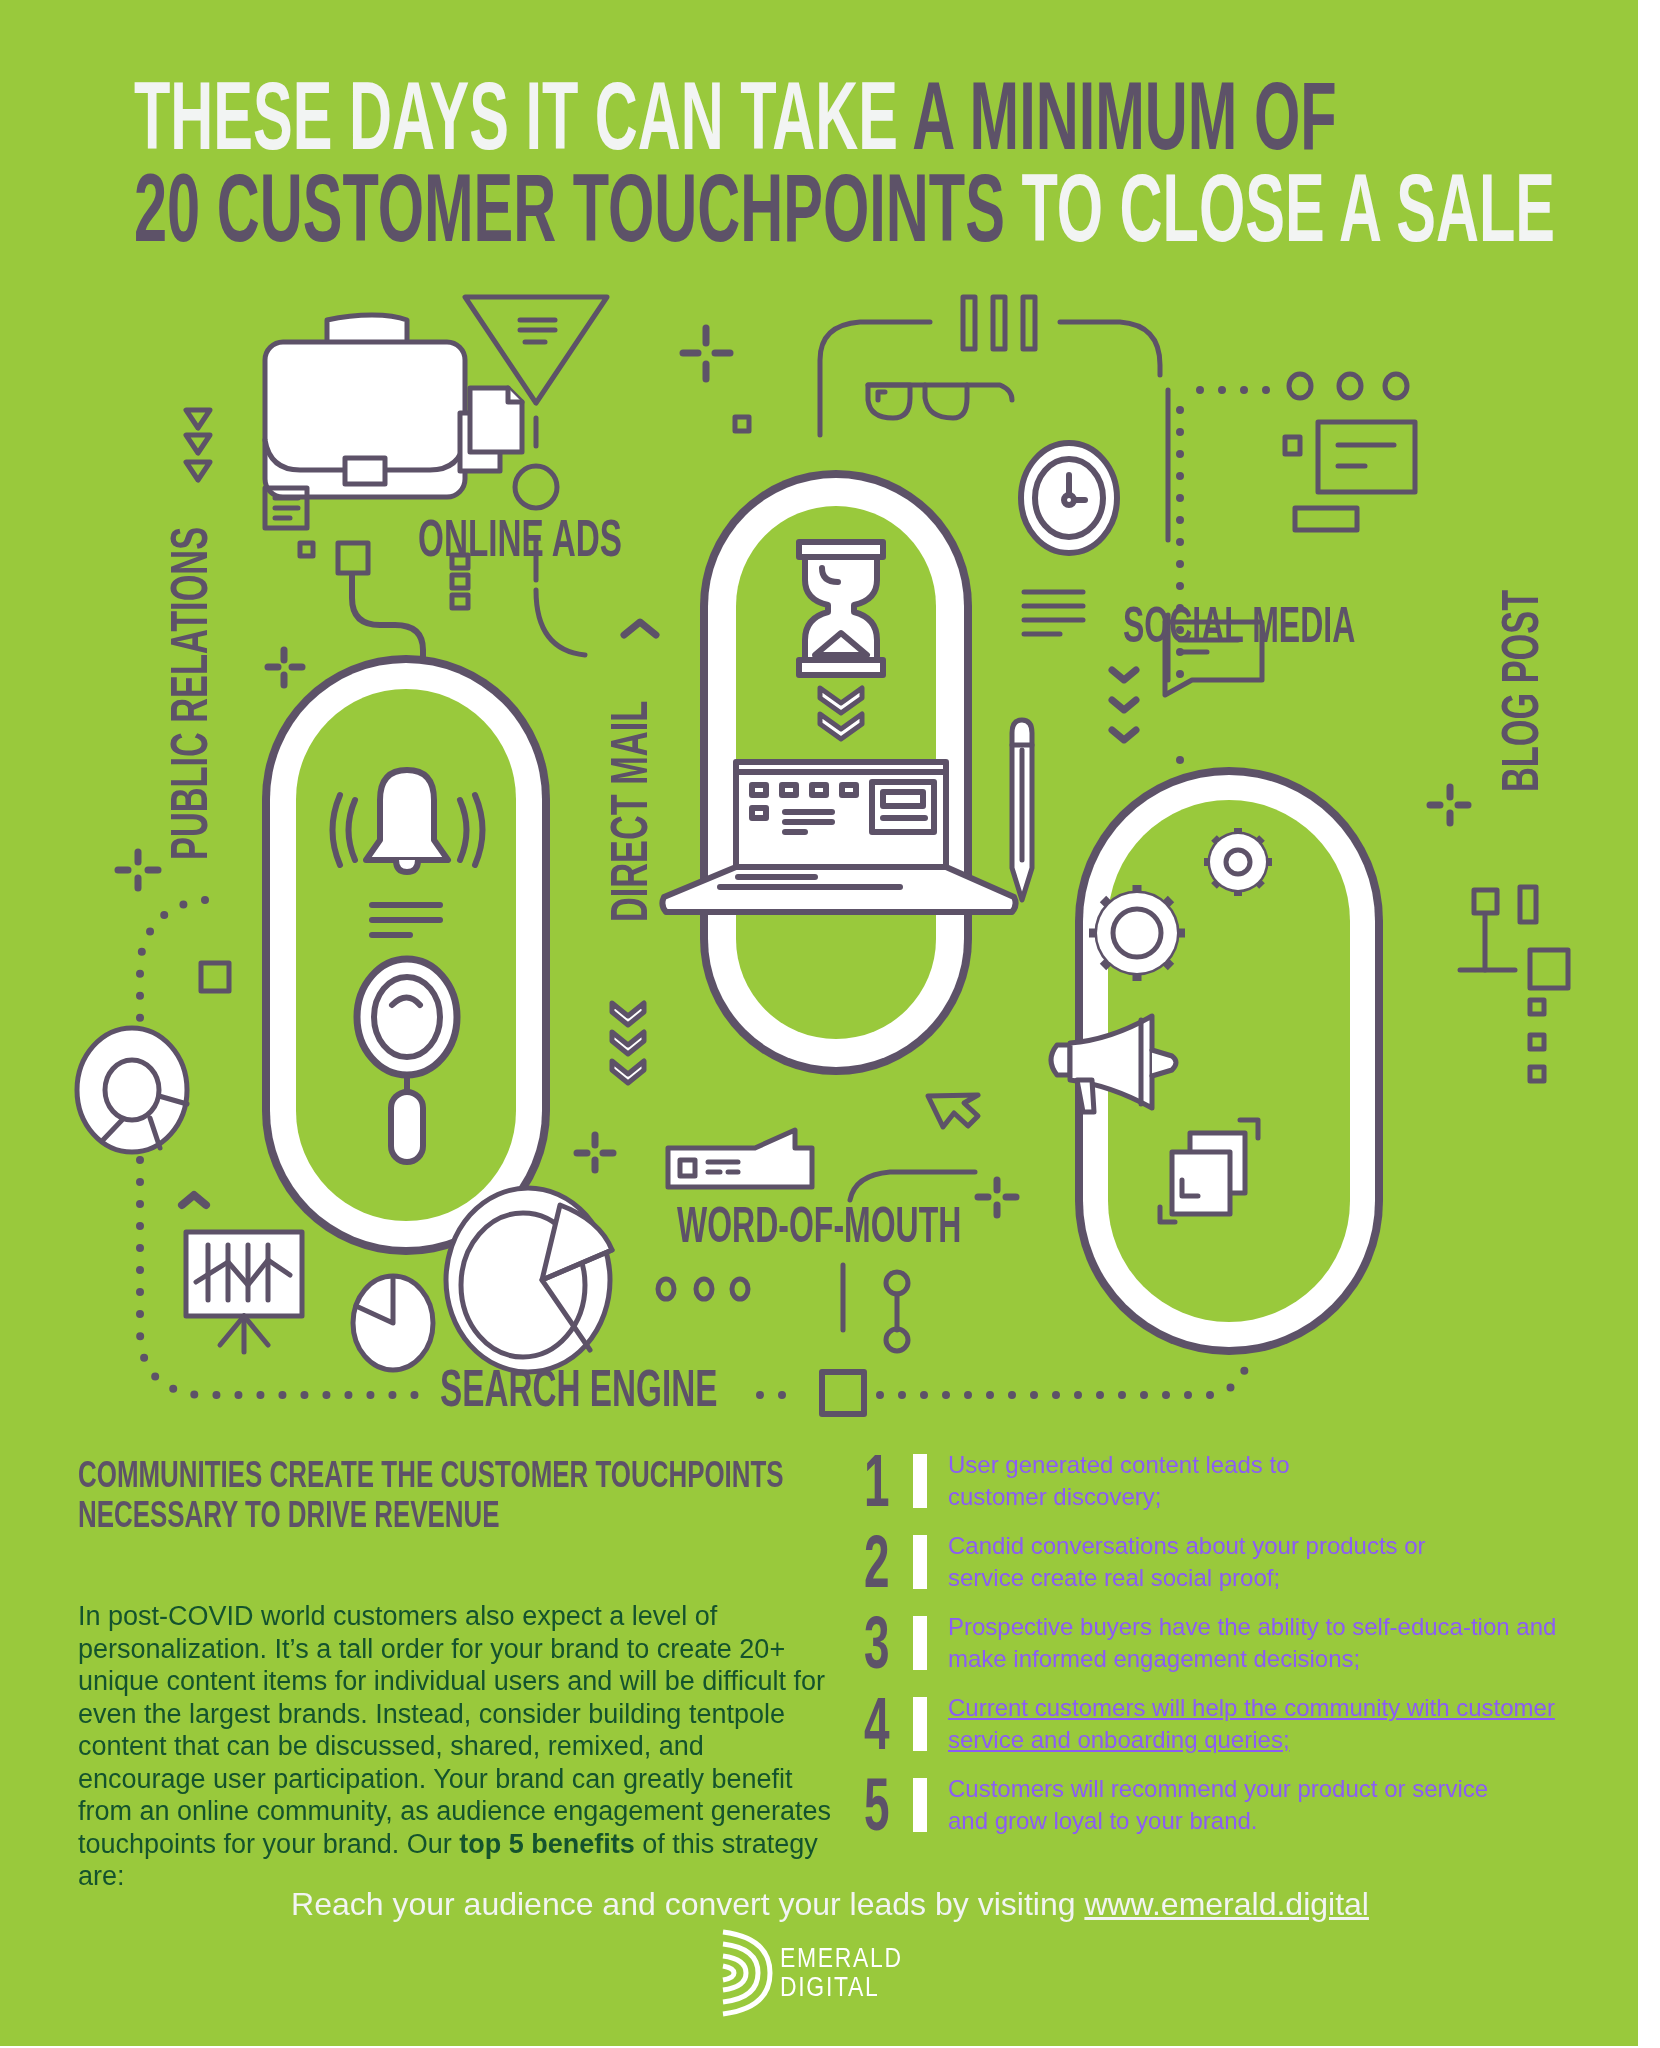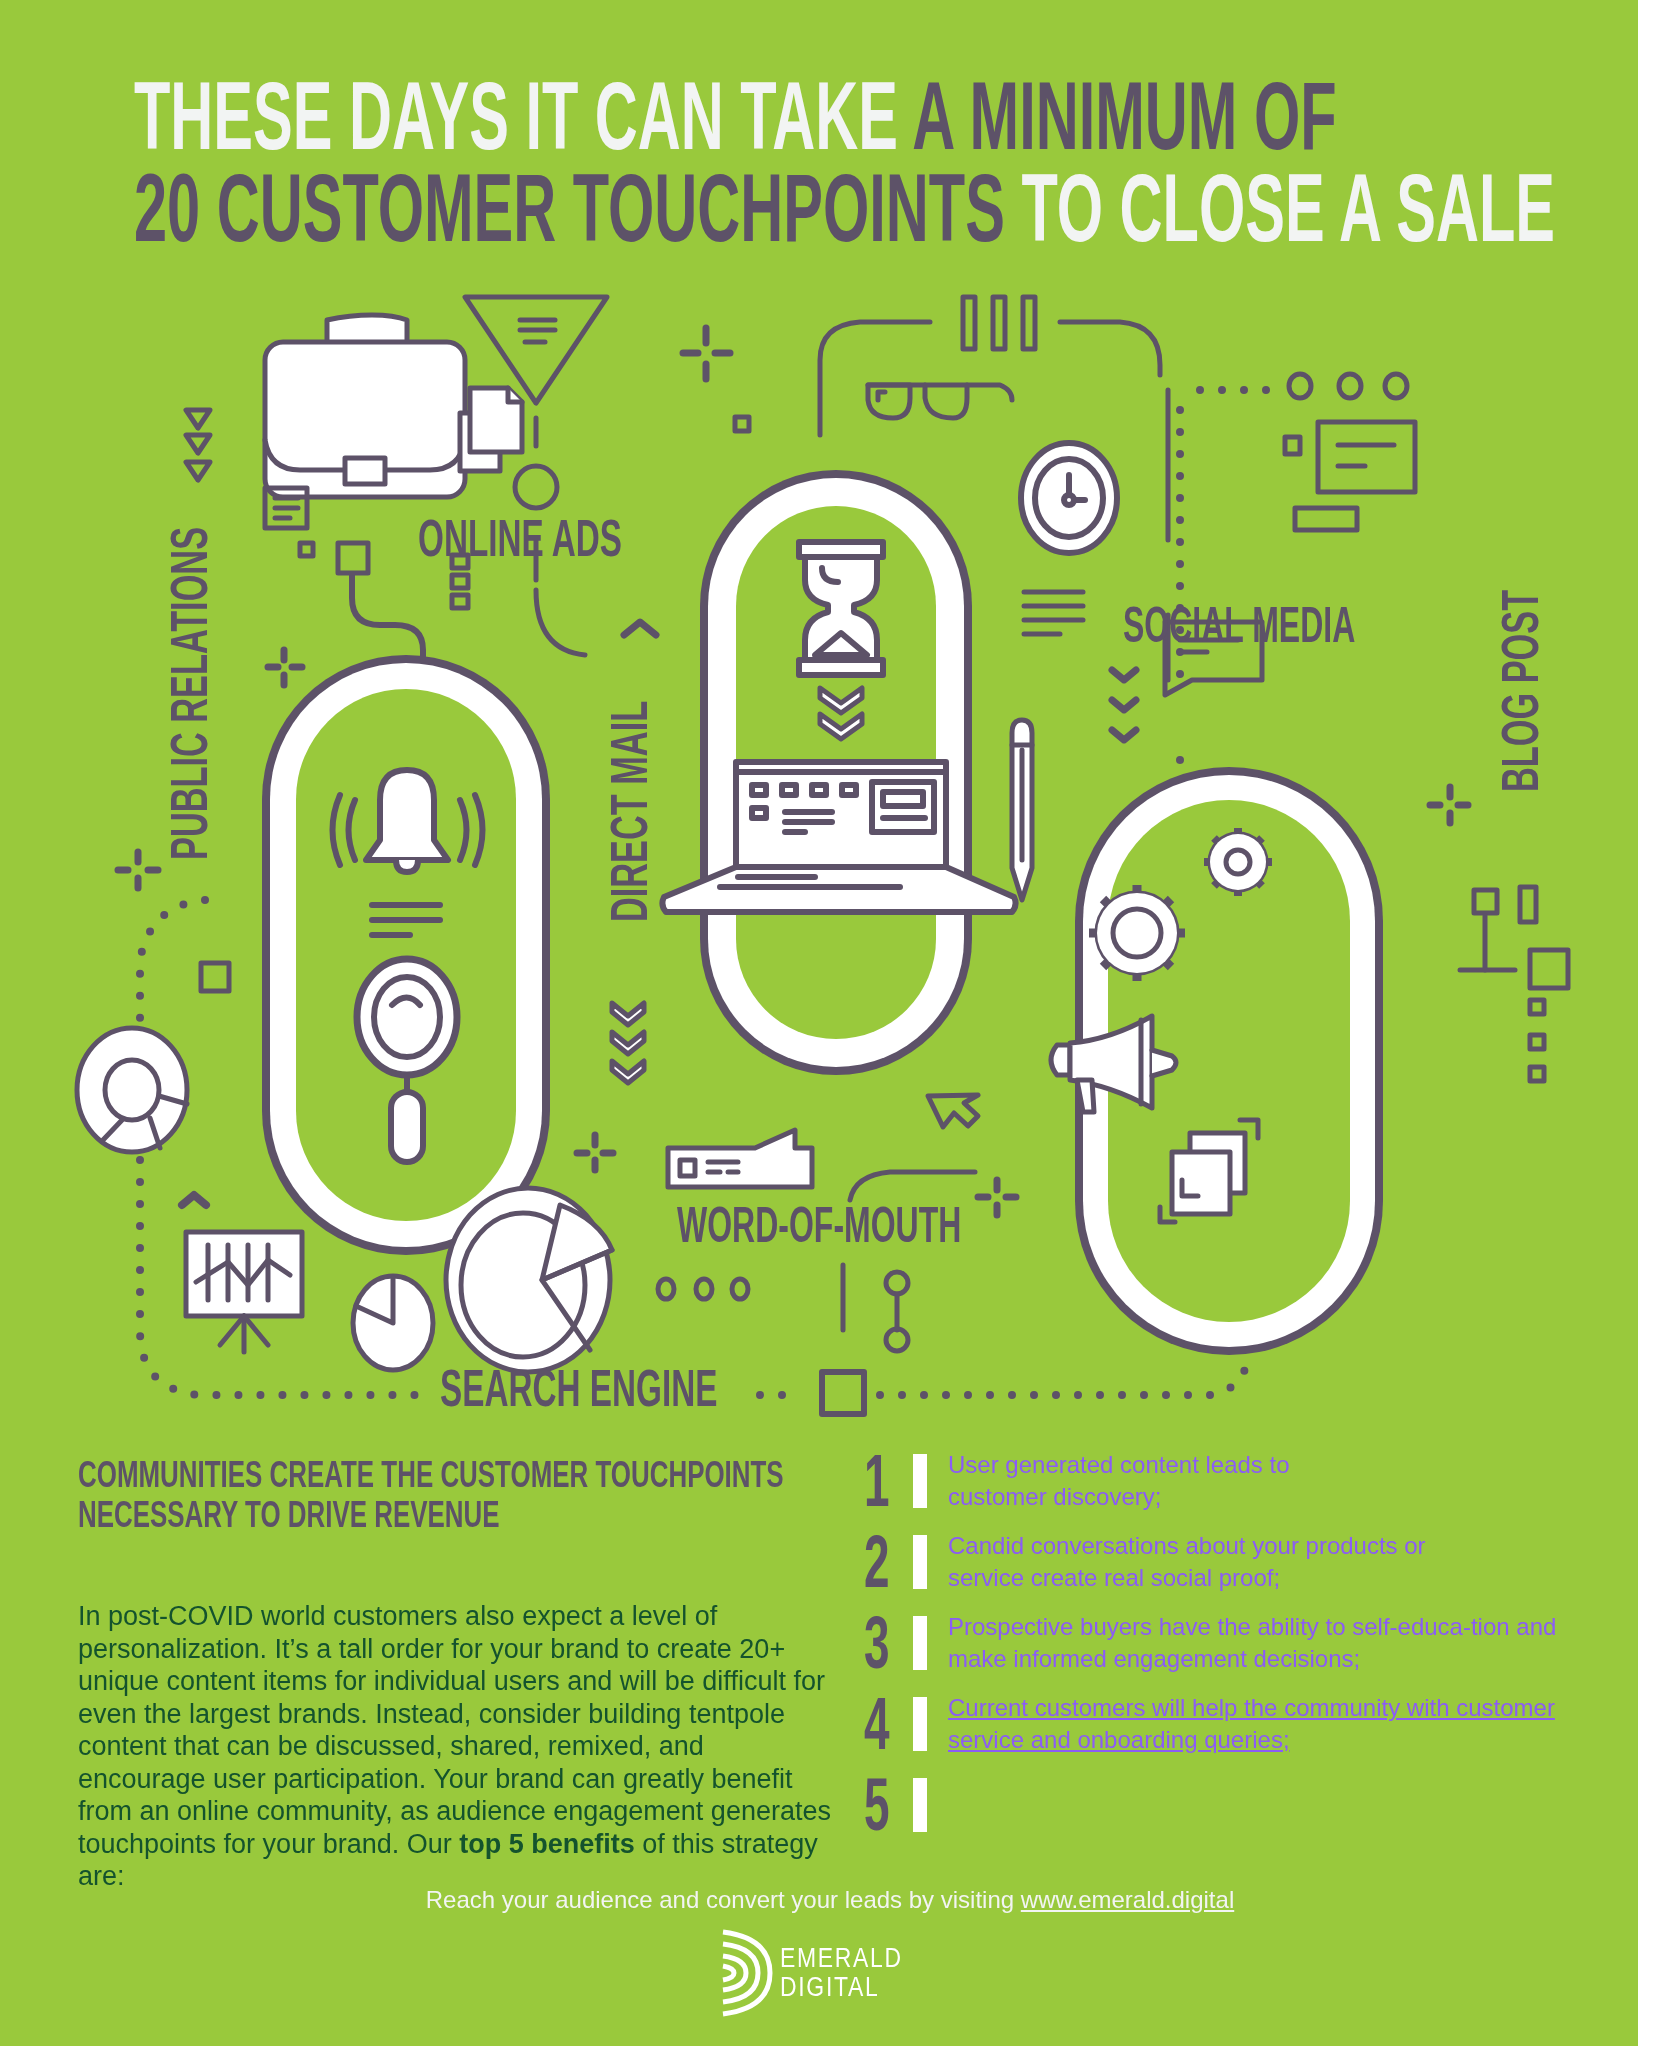--- a/index.html
+++ b/index.html
@@ -11,21 +11,21 @@
   svg.art { position:absolute; left:0; top:0; }
   .lbl { position:absolute; color:#5D5268; font-weight:700; font-family:"Liberation Sans", sans-serif; white-space:nowrap; transform-origin:left top; }
   .sub { position:absolute; left:78px; top:1455px; color:#5D5268; font-weight:700; font-size:36px; line-height:40px; transform:scaleX(0.72); transform-origin:left top; white-space:nowrap; font-family:"Liberation Sans", sans-serif; }
   .body-text { position:absolute; left:78px; top:1556px; width:760px; color:#14532d; font-size:27px; line-height:32.5px; font-family:"Liberation Sans", sans-serif;margin-top:44px; }
   .body-text b { font-weight:700; }
   .list { position:absolute; left:864px; top:1444px; width:760px; }
   .li { position:relative; height:81px; }
   .num { position:absolute; left:0; top:0; width:40px; font-size:74px; line-height:74px; font-weight:700; color:#5D5268; transform:scaleX(0.62); transform-origin:left top; font-family:"Liberation Sans", sans-serif; }
   .bar { position:absolute; left:49px; top:10px; width:14px; height:54px; background:#FFFFFF; }
   .li-text { position:absolute; left:84px; top:5px; width:680px; color:#8b5cf6; font-size:24px; line-height:32px; font-family:"Liberation Sans", sans-serif; }
-  .footer { position:absolute; left:0; top:1886px; width:1660px; text-align:center; color:#F2F4F3; font-size:24px; font-family:"Liberation Sans", sans-serif; }
+  .footer { position:absolute; left:0; top:1886px; width:1660px; text-align:center; color:#F2F4F3; font-size:32px; font-family:"Liberation Sans", sans-serif; }
   .footer a { color:#F2F4F3; text-decoration:underline; }
   .logo { position:absolute; left:720px; top:1928px; width:220px; height:90px;text-decoration:underline; }
   .logo-text { position:absolute; left:60px; top:16px; color:#FFFFFF; font-size:27px; line-height:29px; letter-spacing:2px; font-family:"Liberation Sans", sans-serif; transform:scaleX(0.85); transform-origin:left top; }
 </style>
 </head>
 <body>
 
 <div class="canvas"></div>
 
 <div class="title">
@@ -391,20 +391,21 @@
     <div class="li-text" style="width:640px;">Prospective buyers have the ability to self-educa-tion and make informed engagement decisions;</div>
   </div>
   <div class="li">
     <div class="num">4</div>
     <div class="bar"></div>
     <div class="li-text" style="width:640px;text-decoration:underline;">Current customers will help the community with customer service and onboarding queries;</div>
   </div>
   <div class="li">
     <div class="num">5</div>
     <div class="bar"></div>
+    <div class="li-text" style="width:580px;">Customers will recommend your product or service and grow loyal to your brand.</div>
   </div>
 </div>
 
 <div class="footer"><span>Reach your audience and convert your leads by visiting </span><a>www.emerald.digital</a></div>
 
 <div class="logo">
   <svg width="56" height="90" viewBox="0 0 56 90" fill="none" stroke="#FFFFFF" stroke-width="5">
     <path d="M3 4 Q50 10 50 45 Q50 80 3 86"></path>
     <path d="M3 16 Q38 20 38 45 Q38 70 3 74"></path>
     <path d="M3 28 Q26 31 26 45 Q26 59 3 62"></path>

